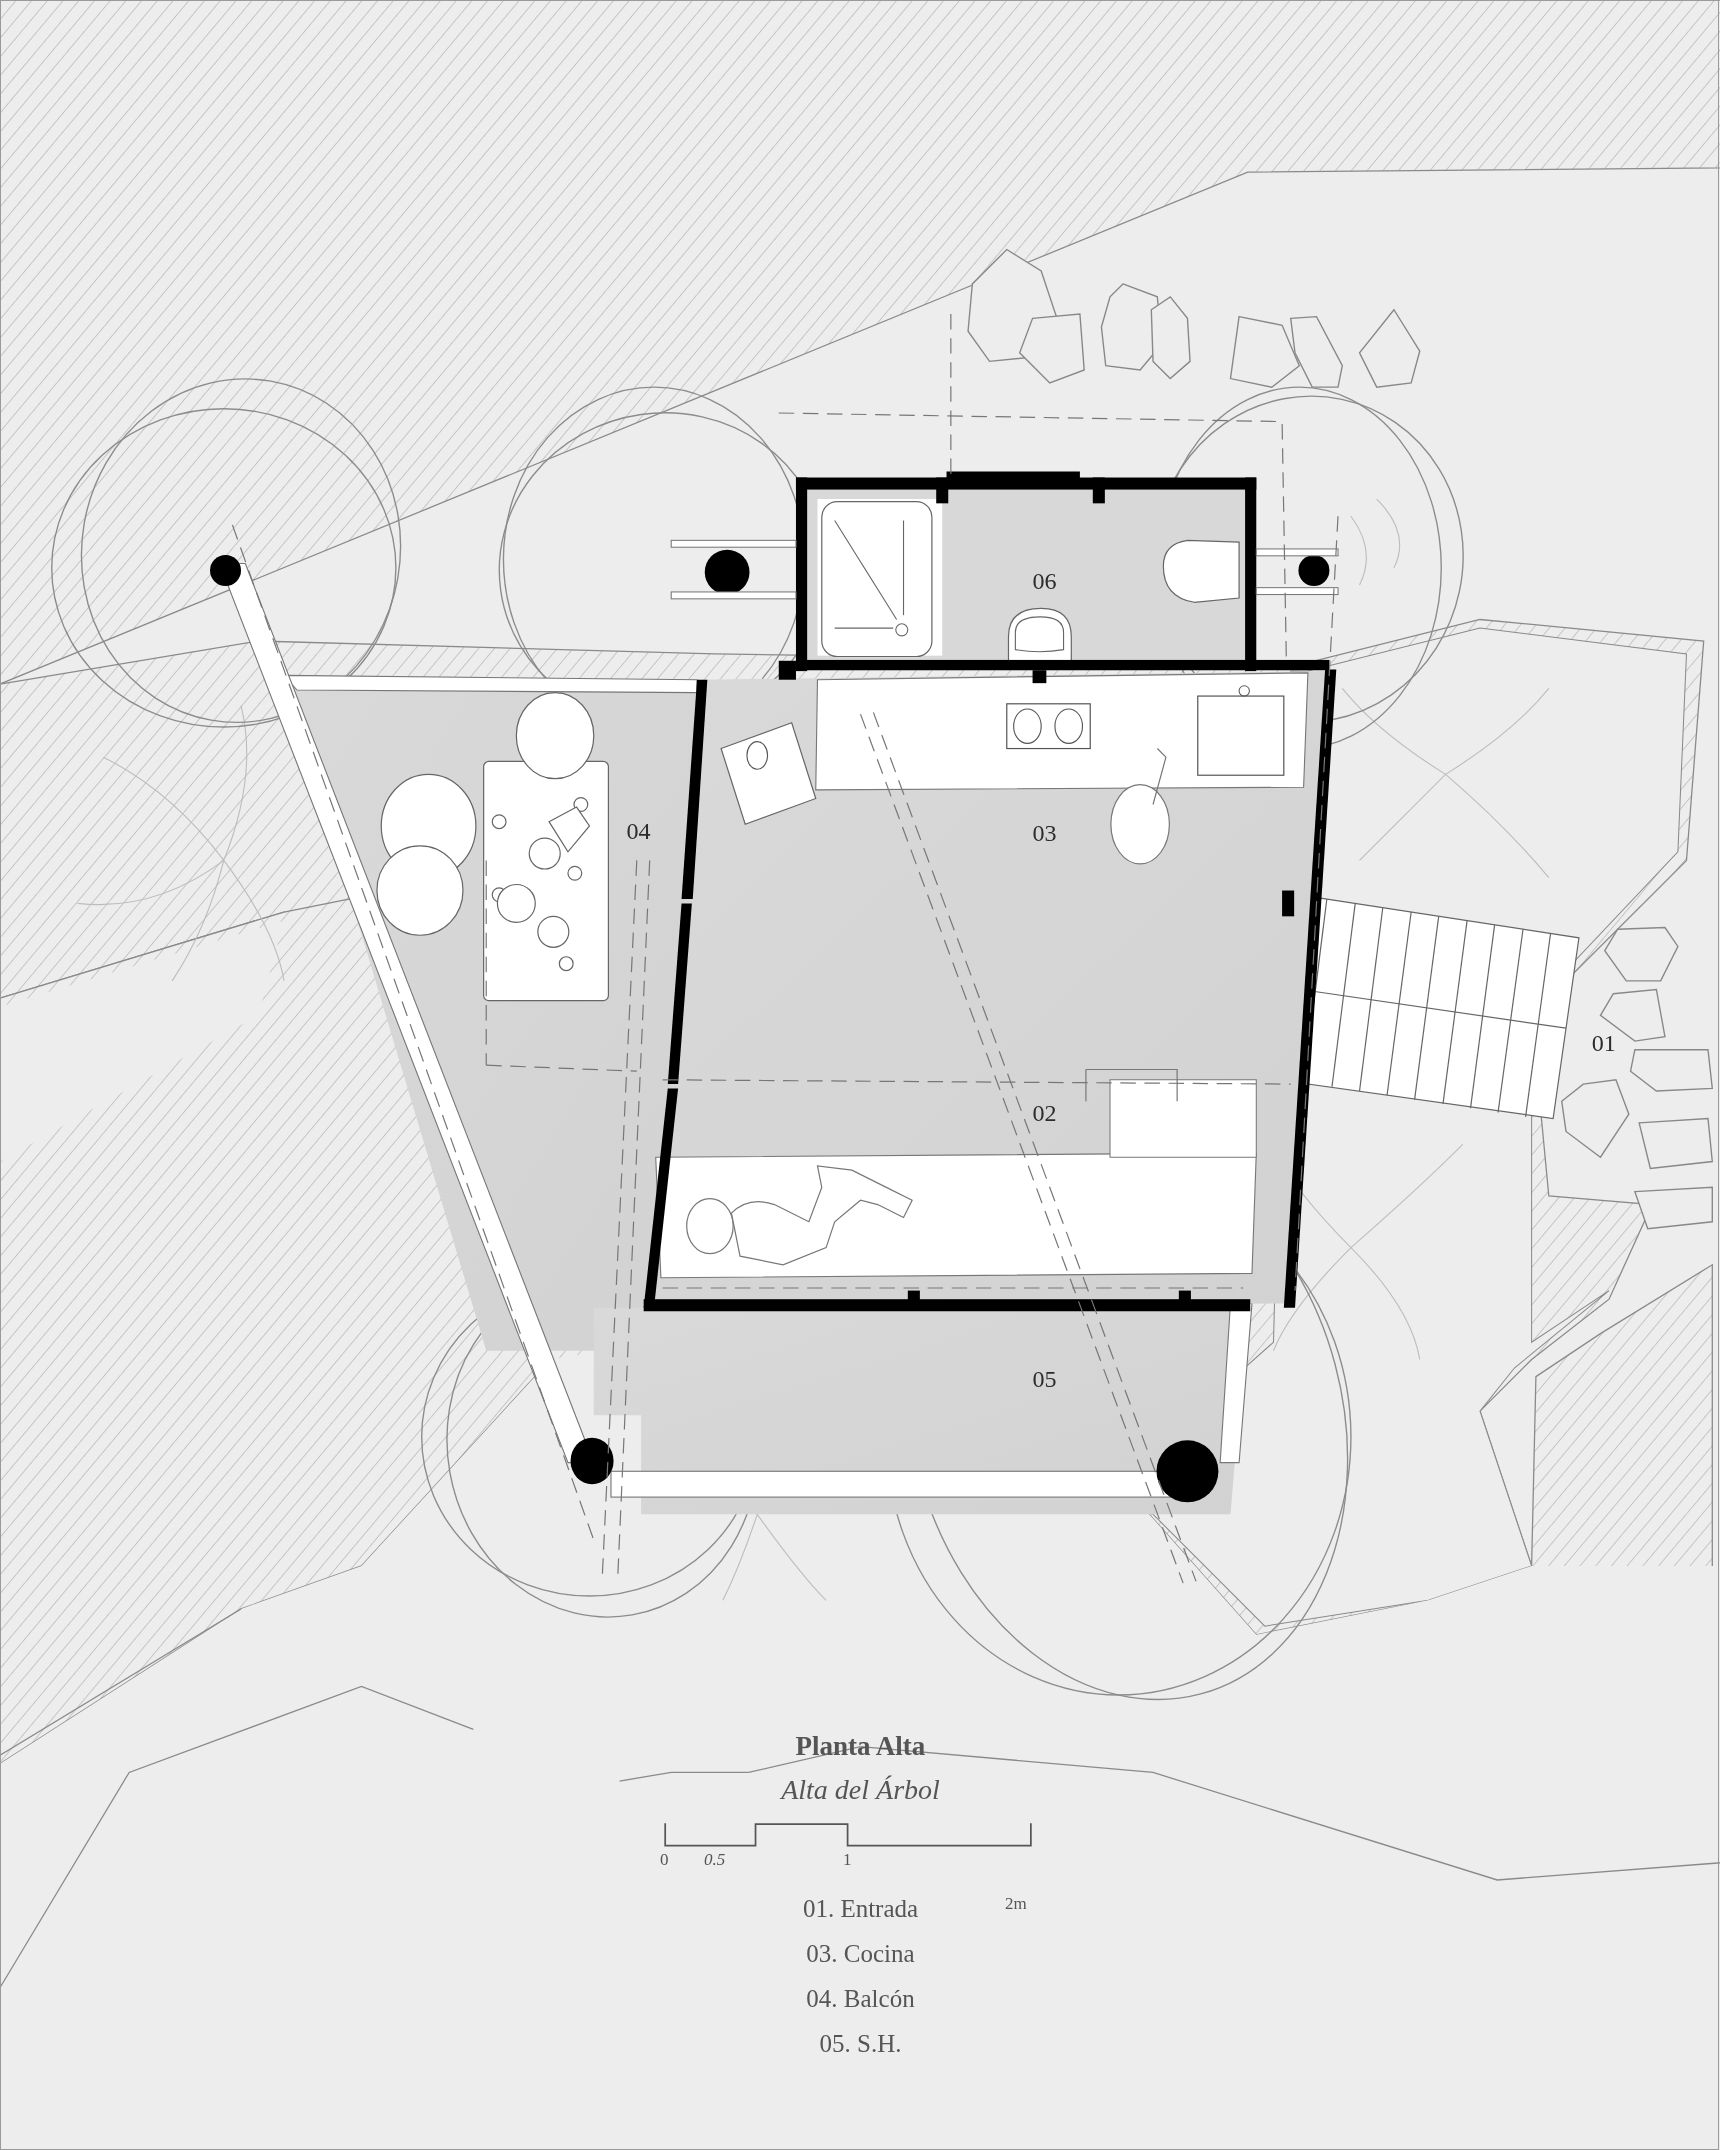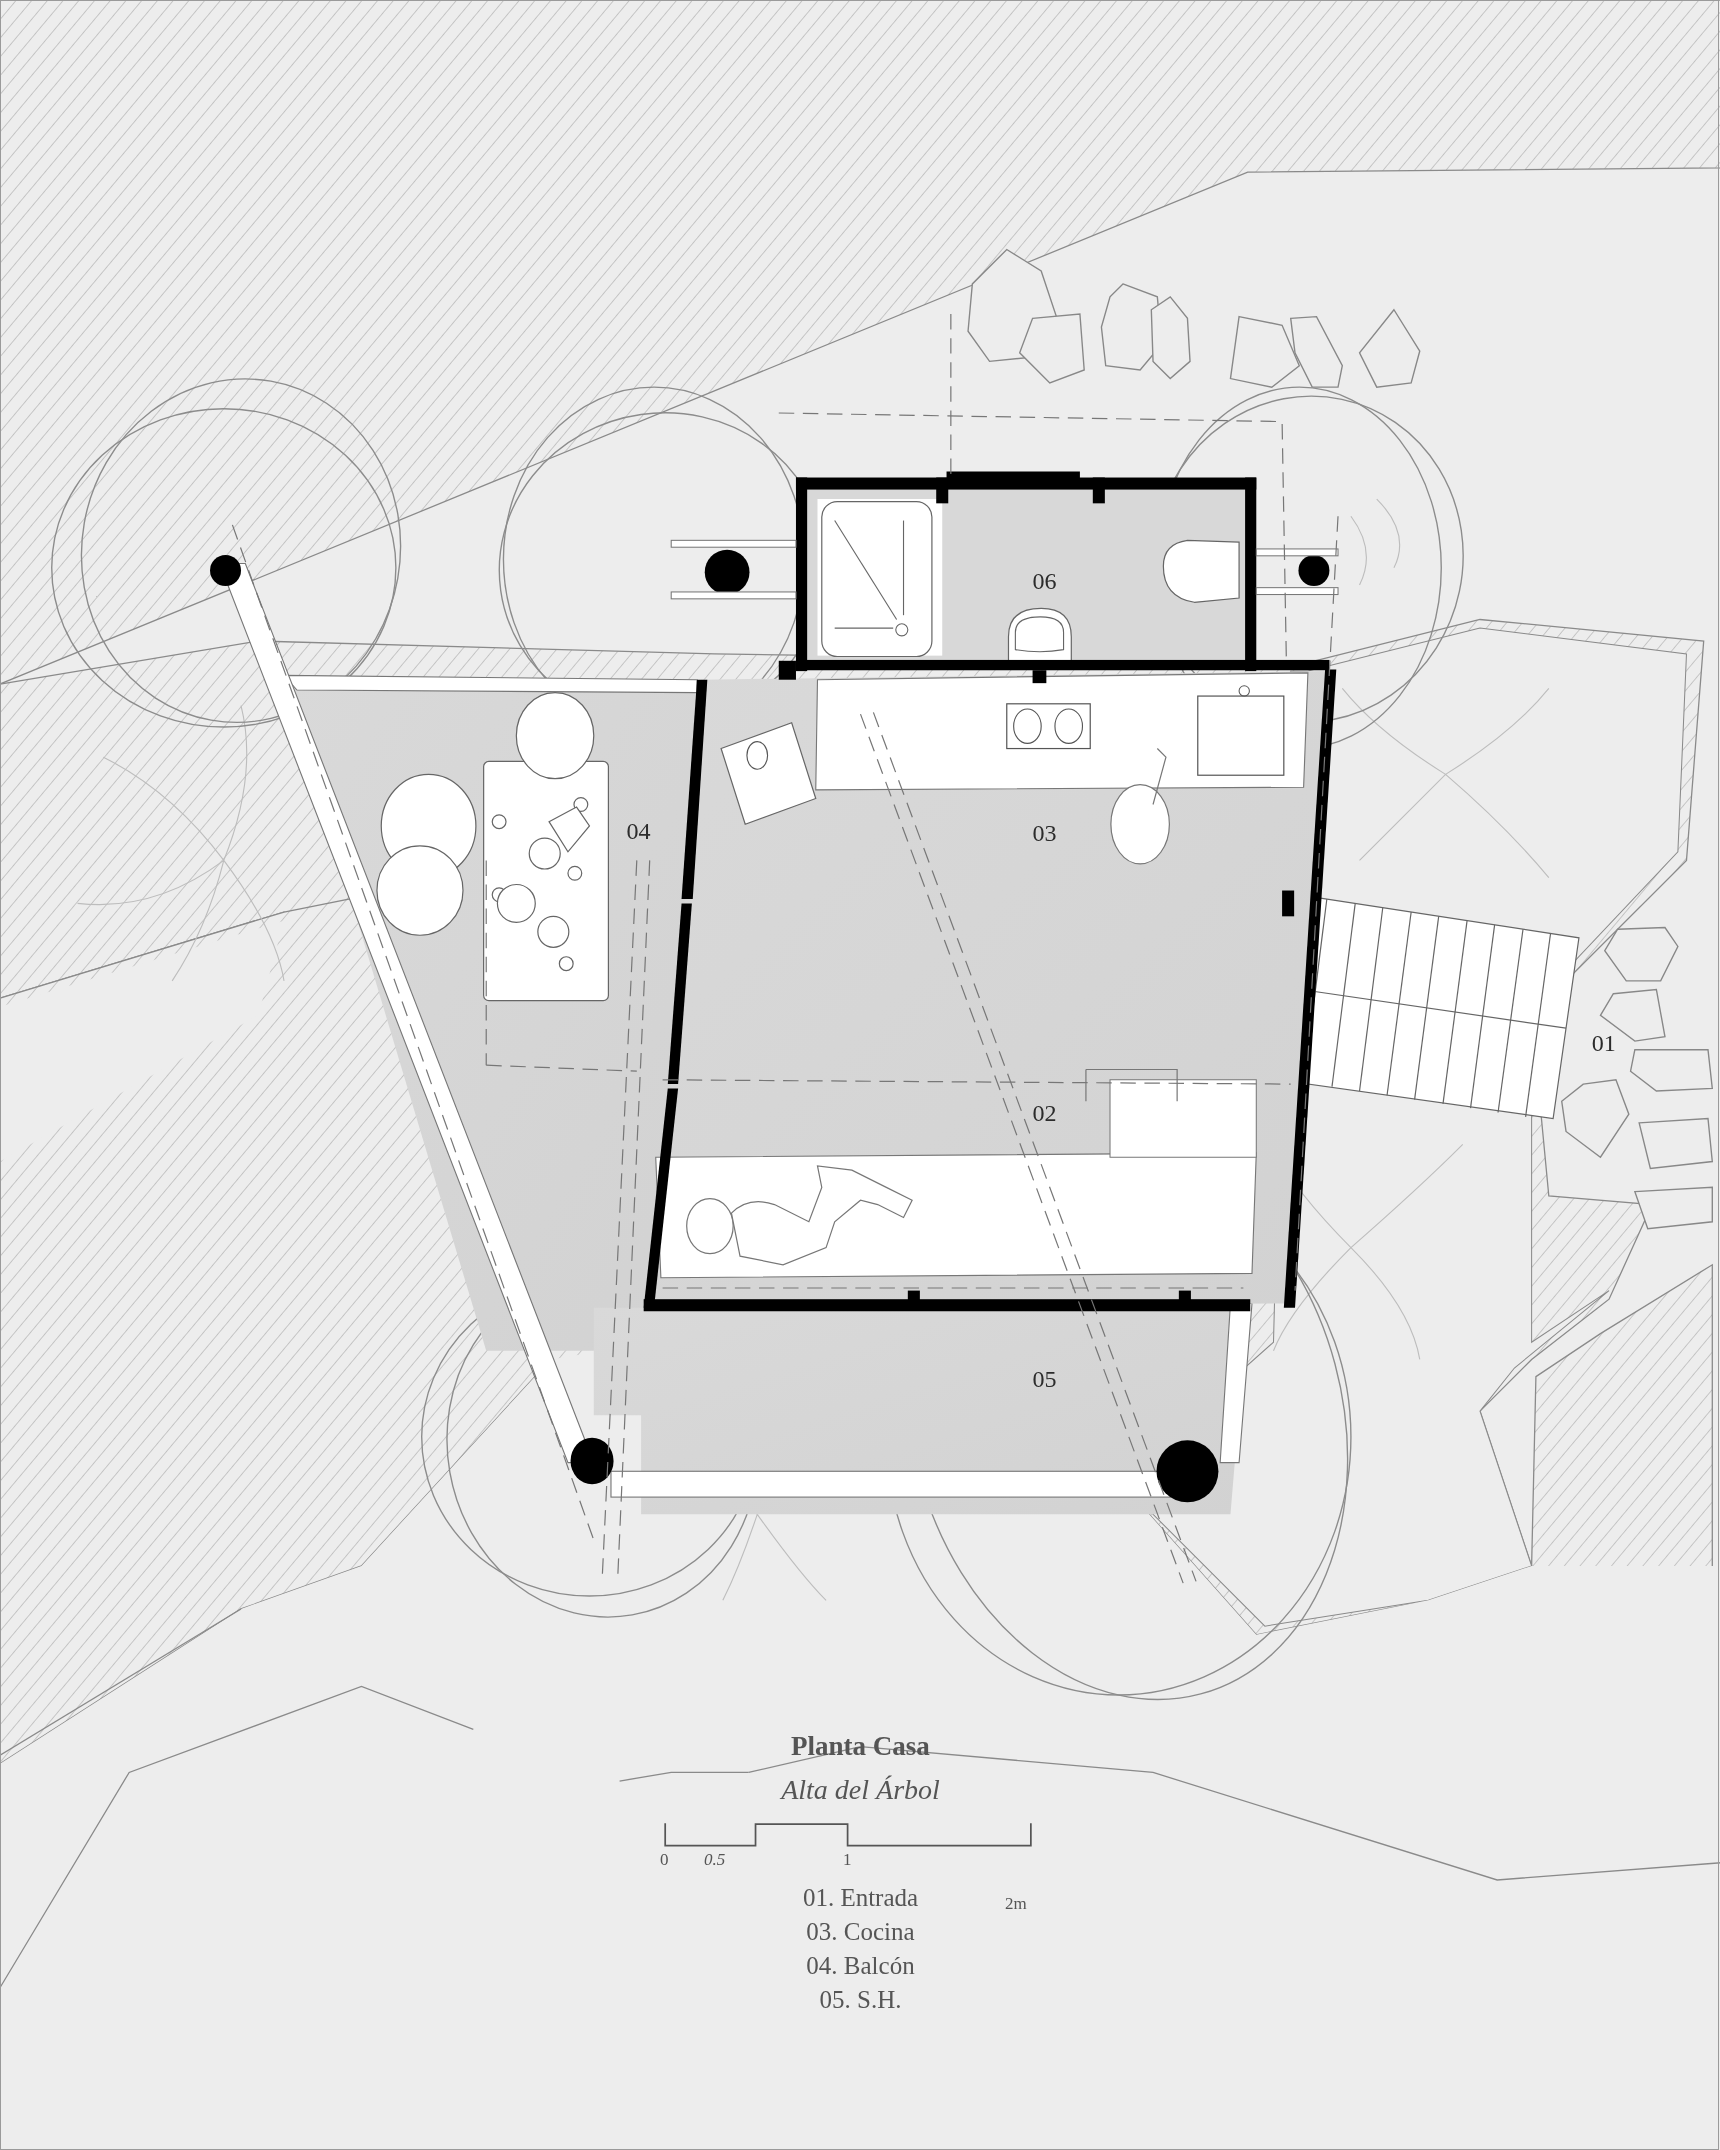--- a/index.html
+++ b/index.html
@@ -6,21 +6,21 @@
     body { width: 1721px; height: 2151px; position: relative; overflow: hidden; }
     #plan { position: absolute; left: 0; top: 0; width: 1721px; height: 2151px; }
     .frame { position: absolute; left: 0; top: 0; width: 1717px; height: 2148px; border: 1.7px solid #9a9a9a; pointer-events: none; }
     .room-label { font-family: "Liberation Serif", "DejaVu Serif", serif; font-size: 28px; fill: #2c2c2c; }
     .caption { position: absolute; left: 0; width: 1721px; text-align: center; color: #555; font-family: "Liberation Serif", "DejaVu Serif", serif; }
     .title { top: 1731px; font-size: 27px; font-weight: bold; }
     .subtitle { top: 1774px; font-size: 28px; font-style: italic; }
     .scale-labels { position: absolute; top: 1850px; left: 0; width: 1721px; height: 26px; font-family: "Liberation Serif", "DejaVu Serif", serif; font-size: 17px; color: #555; }
     .scale-labels span { position: absolute; }
     .legend { position: absolute; top: 1880px; left: 0; width: 1721px; text-align: center; font-family: "Liberation Serif", "DejaVu Serif", serif; font-size: 25px; color: #555; line-height: 33px; }
-    .legend div { margin: 1px; }
+    .legend div { margin: 12px; }
   </style>
 </head>
 <body>
 
 <svg id="plan" viewBox="0 0 2000 2500" xmlns="http://www.w3.org/2000/svg">
   <defs>
     <pattern id="hatch" patternUnits="userSpaceOnUse" width="14" height="14" patternTransform="rotate(40)">
       <rect width="14" height="14" fill="#ededed"></rect>
       <line x1="0" y1="0" x2="0" y2="14" stroke="#a8a8a8" stroke-width="1.3"></line>
     </pattern>
@@ -232,21 +232,21 @@
     <text class="room-label" x="1200" y="685">06</text>
   </g>
 
   <g fill="none" stroke="#555" stroke-width="2">
     <polyline points="773,2119 773,2145 878,2145 878,2120 985,2120 985,2145 1198,2145 1198,2119"></polyline>
   </g>
 </svg>
 
 <div class="frame"></div>
 
-<div class="caption title">Planta Casa</div>
+<div class="caption title">Planta Alta</div>
 <div class="caption subtitle">Alta del Árbol</div>
 
 <div class="scale-labels">
   <span style="left:660px;">0</span>
   <span style="left:704px;font-style:italic;">0.5</span>
   <span style="left:843px;">1</span>
   <span style="left:1005px;margin-top:44px;">2m</span>
 </div>
 
 <div class="legend">

